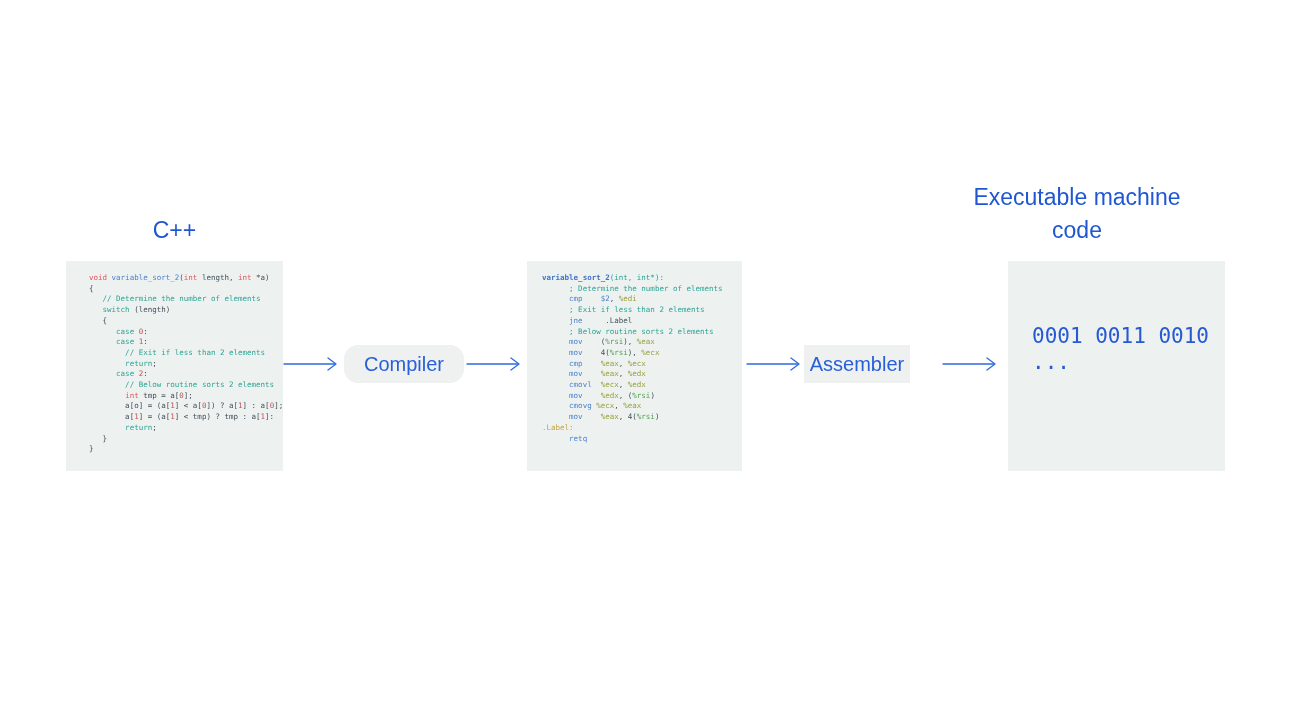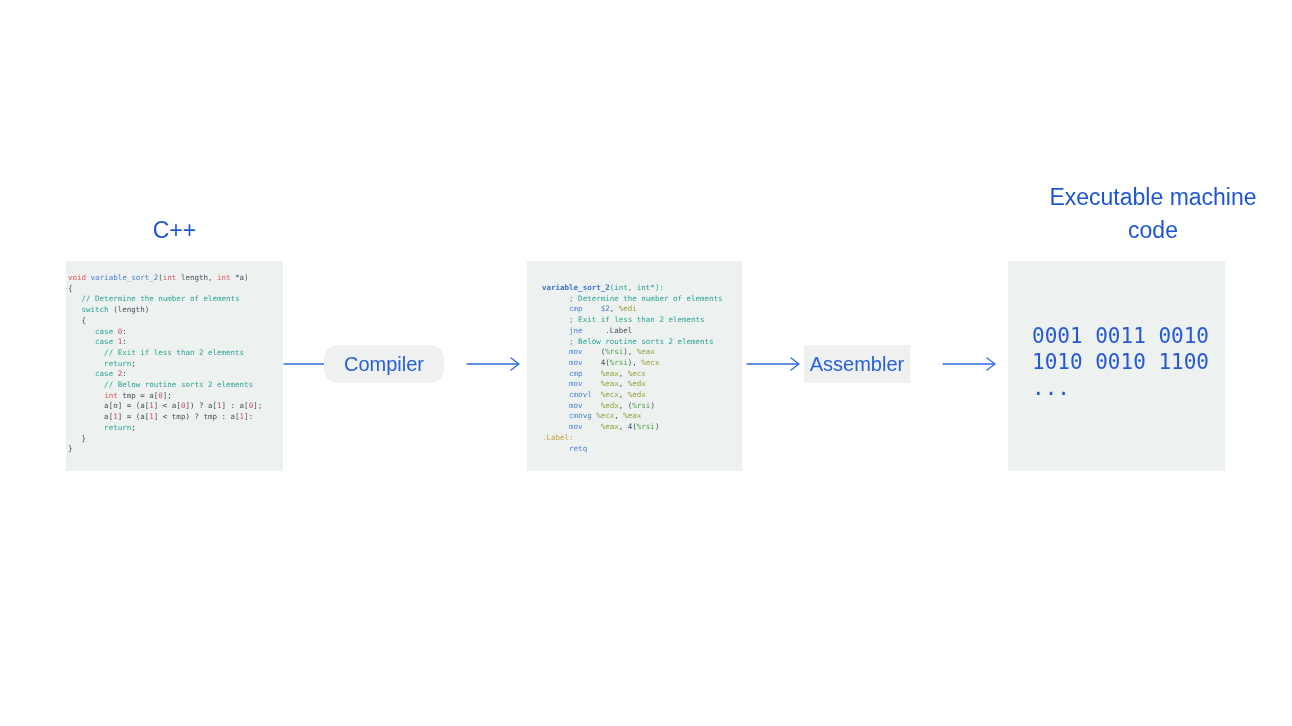--- a/index.html
+++ b/index.html
@@ -14,38 +14,38 @@
   .col-title {
     position: absolute;
     color: #1f57d3;
     font-size: 23px;
     font-weight: 500;
     text-align: center;
     line-height: 33px;
   }
   .title-cpp      { left: 66px;   top: 214px; width: 217px; }
   .title-assembly { left: 527px;  top: 214px; width: 215px; }
-  .title-machine  { left: 1047px; top: 181px; width: 212px; }
+  .title-machine  { left: 971px; top: 181px; width: 212px; }
 
   .panel {
     position: absolute;
     background: #edf1ef;
     top: 261px;
     height: 210px;
     box-sizing: border-box;
   }
   pre.panel {
     margin: 0;
     font-family: "DejaVu Sans Mono", monospace;
     font-size: 7.5px;
     line-height: 10.7px;
     white-space: pre;
   }
-  .cpp-panel { left: 66px;  width: 217px; padding: 12px 2px; }
-  .asm-panel { left: 527px; width: 215px; padding: 22px 15px; }
+  .cpp-panel { left: 66px;  width: 217px; padding: 12px 23px; }
+  .asm-panel { left: 527px; width: 215px; padding: 12px 15px; }
 
   .binary-panel {
     left: 1008px;
     width: 217px;
     padding: 62px 0 8px 24px;
     font-family: "DejaVu Sans Mono", monospace;
     font-size: 21px;
     line-height: 26px;
     color: #2759d3;
     font-weight: 500;
@@ -68,21 +68,21 @@
     top: 345px;
     height: 38px;
     background: #eff1f0;
     color: #2760d8;
     font-size: 20px;
     font-weight: 500;
     display: flex;
     align-items: center;
     justify-content: center;
   }
-  .compiler-box  { left: 324px; width: 120px; border-radius: 14px; }
+  .compiler-box  { left: 344px; width: 120px; border-radius: 14px; }
   .assembler-box { left: 804px; width: 106px; }
 
   .arrow {
     position: absolute;
     top: 356px;
     width: 56px;
     height: 16px;
   }
   .arrow-1 { left: 283px; }
   .arrow-2 { left: 466px; }
@@ -162,17 +162,16 @@
 
   <div class="step-box assembler-box">Assembler</div>
 
   <svg class="arrow arrow-4" viewBox="0 0 56 16">
     <line x1="1" y1="8" x2="52" y2="8"></line>
     <polyline points="45,2 53,8 45,14"></polyline>
   </svg>
 
   <div class="panel binary-panel">
       <div>0001 0011 0010</div>
-      <div>1010 0010 1100</div>
       <div>...</div>
     </div>
 
 </div>
 
 </body></html>

